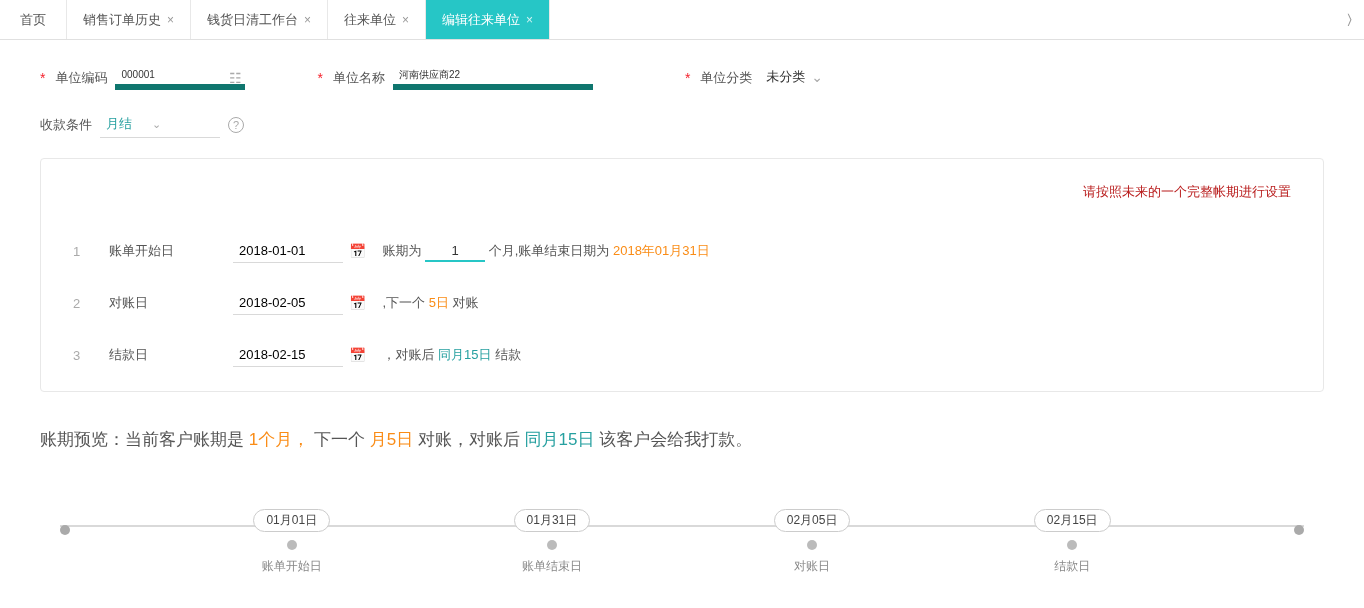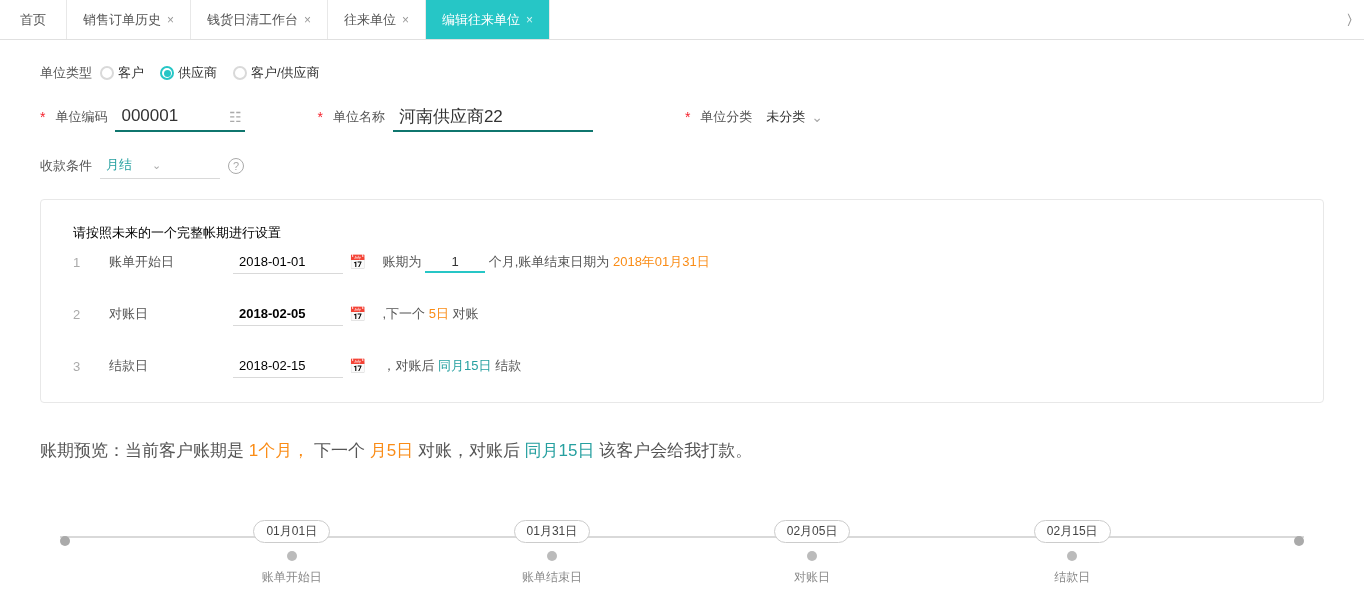--- a/index.html
+++ b/index.html
@@ -69,24 +69,24 @@
       color: #555;
       white-space: nowrap;
       font-size: 13px;
     }
     .form-field .required {
       color: #f5222d;
       margin-right: 2px;
     }
     .form-field input[type="text"] {
       border: none;
-      border-bottom: 2px solid #0f766e;
+      border-bottom: 6px solid #0f766e;
       outline: none;
       padding: 4px 6px;
-      font-size: 17px;
+      font-size: 10px;
       color: #333;
       width: 140px;
     }
     .form-field .input-with-icon {
       position: relative;
       display: flex;
       align-items: center;
     }
     .form-field .input-with-icon input { padding-right: 28px; }
     .form-field .input-icon {
@@ -173,22 +173,23 @@
 
     
     .settings-card {
       border: 1px solid #e8e8e8;
       border-radius: 4px;
       padding: 24px 32px;
       margin-bottom: 20px;
     }
     .settings-card-title {
       font-size: 13px;
-      color: #000000;
-      margin-bottom: 8px;
+      color: #b91c1c;
+      margin-bottom: 38px;
+      text-align: right;
     }
 
     
     .setting-row {
       display: flex;
       align-items: center;
       margin-bottom: 28px;
       gap: 16px;
     }
     .setting-row:last-child { margin-bottom: 0; }
@@ -322,39 +323,20 @@
   </div>
   <div class="tab-item active">
     <span>编辑往来单位</span>
     <span class="close-icon">×</span>
   </div>
   <div class="tab-expand">〉</div>
 </div>
 
 <div class="main-content">
 
-  <div class="form-row">
-    <div class="form-field">
-      <label>单位类型</label>
-      <div class="radio-group">
-        <div class="radio-item">
-          <div class="radio-circle"></div>
-          <span>客户</span>
-        </div>
-        <div class="radio-item">
-          <div class="radio-circle checked"></div>
-          <span>供应商</span>
-        </div>
-        <div class="radio-item">
-          <div class="radio-circle"></div>
-          <span>客户/供应商</span>
-        </div>
-      </div>
-    </div>
-  </div>
 
   <div class="form-row">
     <div class="form-field">
       <span class="required">*</span>
       <label>单位编码</label>
       <div class="input-with-icon">
         <input type="text" style="width: 130px;" value="000001">
         <span class="input-icon">☷</span>
       </div>
     </div>
@@ -399,21 +381,21 @@
         <input type="text" class="period-input" value="1" style="">
         <span>个月,账单结束日期为</span>
         <span class="highlight-orange">2018年01月31日</span>
       </div>
     </div>
 
     <div class="setting-row">
       <span class="setting-num">2</span>
       <span class="setting-label">对账日</span>
       <div class="date-input">
-        <input type="text" style="width: 110px; font-weight: bold;" value="2018-02-05">
+        <input type="text" style="width: 110px;" value="2018-02-05">
         <span class="date-icon">📅</span>
       </div>
       <div class="setting-desc">
         <span>,下一个</span>
         <span class="highlight-orange">5日</span>
         <span> 对账</span>
       </div>
     </div>
 
     <div class="setting-row">

